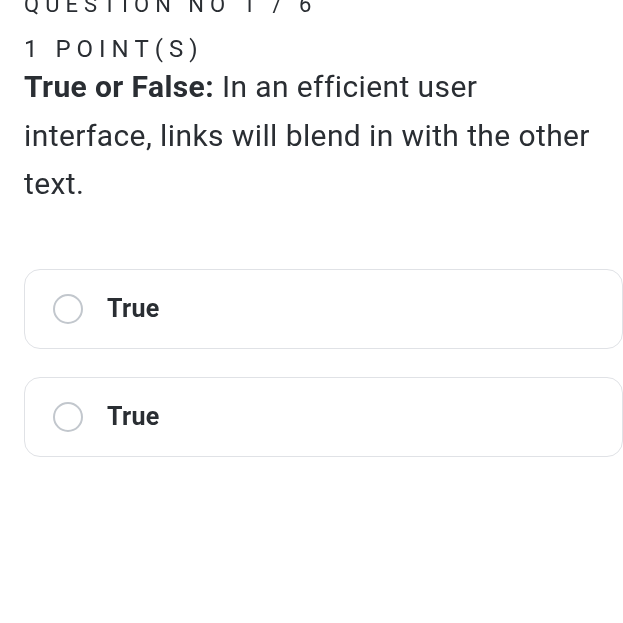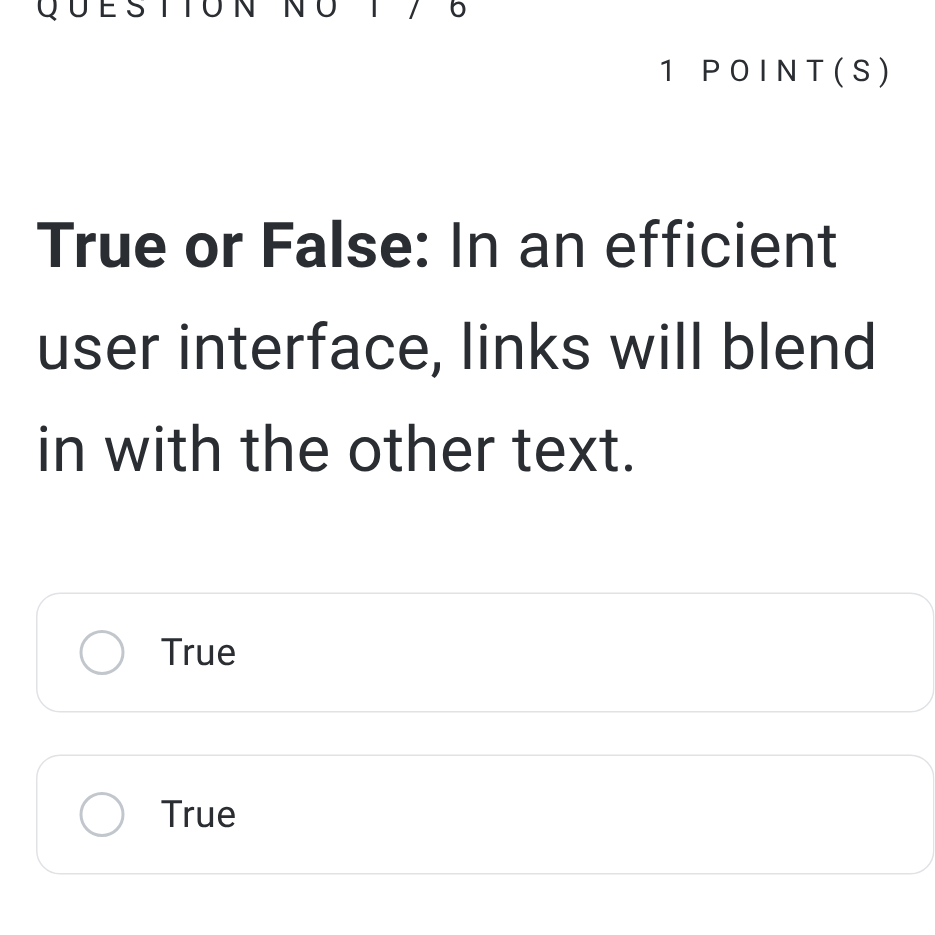--- a/index.html
+++ b/index.html
@@ -19,50 +19,49 @@
     .question-header {
       letter-spacing: 6px;
       font-size: 22px;
       color: #2a2e33;
       font-weight: 400;
       margin-top: -8px;
       white-space: nowrap;
     }
     .points {
       letter-spacing: 6px;
-      font-size: 20px;
+      font-size: 24px;
       color: #2a2e33;
       font-weight: 400;
       margin-top: 18px;
       white-space: nowrap;
-      text-align: right;
     }
     .question-text {
-      font-size: 42px;
+      font-size: 30px;
       line-height: 1.62;
       color: #2a2e33;
-      margin-top: 72px;
       letter-spacing: 0.4px;
     }
     .question-text .bold {
       font-weight: 700;
     }
     .options {
       margin-top: 60px;
     }
     .option {
       display: flex;
       align-items: center;
       border: 1px solid #e0e2e6;
       border-radius: 16px;
       padding: 24px 28px;
       margin-bottom: 28px;
       cursor: pointer;
       background: #ffffff;
       margin-right: -24px;
+      font-weight: bold;
     }
     .radio-circle {
       width: 30px;
       height: 30px;
       border: 2px solid #c2c7cd;
       border-radius: 50%;
       margin-right: 24px;
       flex-shrink: 0;
     }
     .option-label {

